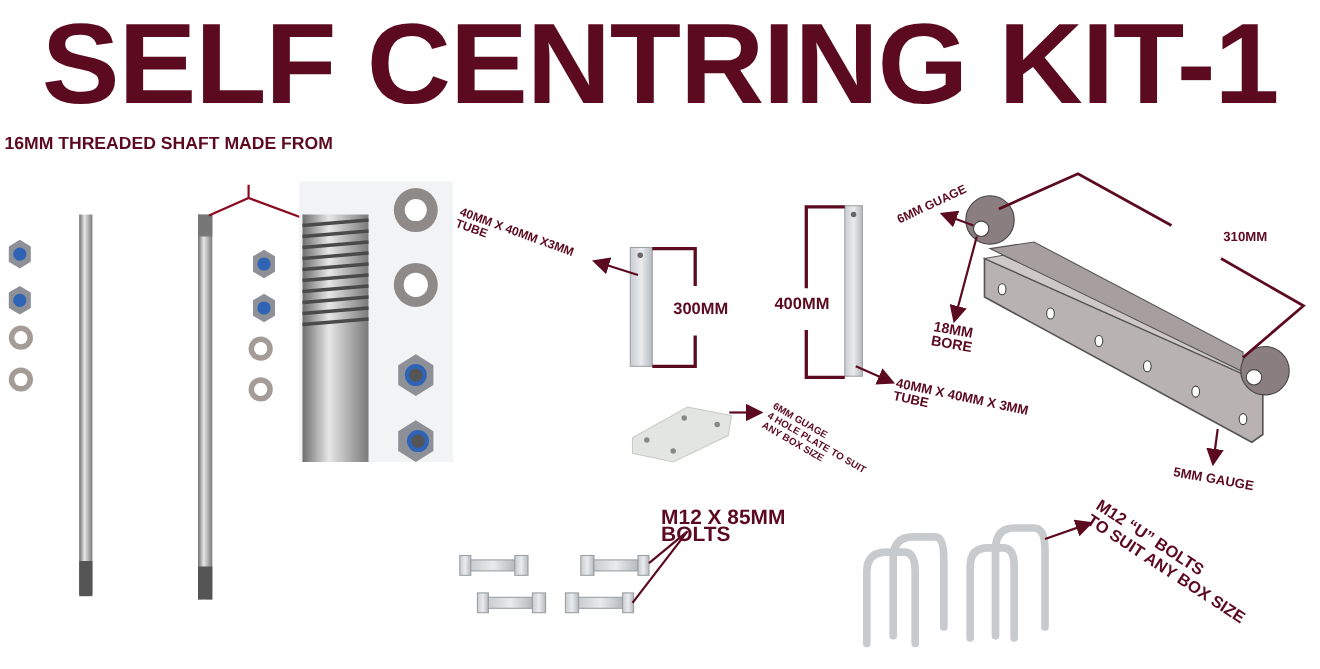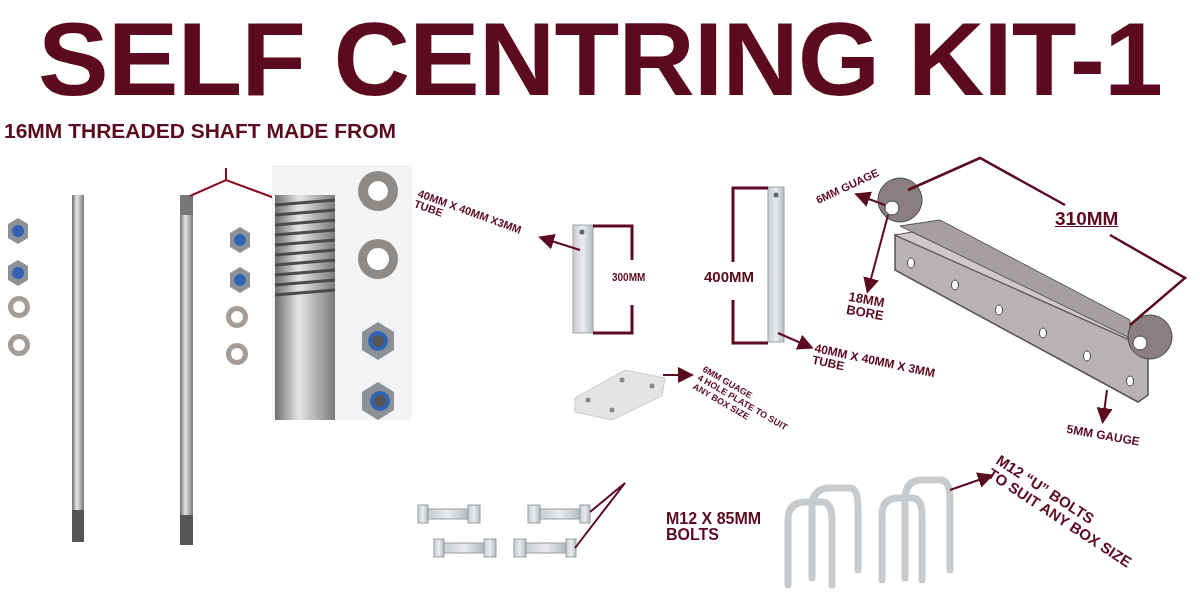--- a/index.html
+++ b/index.html
@@ -1,19 +1,19 @@
 <!DOCTYPE html>
 <html><head>
 <meta charset="utf-8">
 <style>
   html,body{margin:0;padding:0;background:#fff;}
   body{width:1200px;height:608px;position:relative;overflow:hidden;font-family:"Liberation Sans",sans-serif;}
   .title{position:absolute;left:0;top:0;width:1200px;height:118px;text-align:center;color:#5c0a1f;font-weight:bold;font-size:104px;line-height:118px;letter-spacing:-1px;transform:scaleX(1.02);transform-origin:center;}
   .lbl{position:absolute;color:#5c0a1f;font-weight:bold;white-space:nowrap;}
-  .shaft-lbl{left:4px;top:120px;font-size:21px;line-height:22px;}
+  .shaft-lbl{left:4px;top:120px;font-size:16px;line-height:22px;}
   svg.art{position:absolute;left:0;top:0;}
   .rot{transform-origin:left top;}
 </style>
 </head>
 <body>
 
 <div class="title">SELF CENTRING KIT-1</div>
 
 <div class="lbl shaft-lbl">
   <div>16MM THREADED SHAFT MADE FROM</div>
@@ -165,43 +165,43 @@
     <path d="M905,578 V500 Q905,480 922,480 H940 Q950,480 950,500 V570"></path>
     <path d="M882,580 V515 Q882,498 898,498 H912 Q922,498 922,515 V580"></path>
   </g>
   <line x1="950" y1="490" x2="990" y2="476" stroke="#5c0a1f" stroke-width="2" marker-end="url(#arr)"></line>
 </svg>
 
 <div class="lbl rot" style="left:420px;top:188px;font-size:11px;line-height:11px;transform:rotate(20deg);">
   <div>40MM X 40MM X3MM</div>
   <div>TUBE</div>
 </div>
-<div class="lbl" style="left:612px;top:272px;font-size:10px;">300MM</div>
+<div class="lbl" style="left:612px;top:272px;font-size:15px;">300MM</div>
 
 <div class="lbl" style="left:704px;top:268px;font-size:15px;text-align:center;">400MM</div>
 <div class="lbl rot" style="left:816px;top:342px;font-size:12px;line-height:12px;transform:rotate(12deg);">
   <div>40MM X 40MM X 3MM</div>
   <div>TUBE</div>
 </div>
 
 <div class="lbl rot" style="left:706px;top:364px;font-size:9px;line-height:10px;transform:rotate(30deg);">
   <div>6MM GUAGE</div>
   <div>4 HOLE PLATE TO SUIT</div>
   <div>ANY BOX SIZE</div>
 </div>
 
 <div class="lbl rot" style="left:814px;top:195px;font-size:11px;transform:rotate(-25deg);">6MM GUAGE</div>
 <div class="lbl rot" style="left:850px;top:290px;font-size:13px;line-height:13px;transform:rotate(10deg);">
   <div>18MM</div>
   <div>BORE</div>
 </div>
-<div class="lbl" style="left:1055px;top:208px;font-size:19px;text-decoration:underline;">310MM</div>
+<div class="lbl" style="left:1112px;top:208px;font-size:12px;">310MM</div>
 <div class="lbl rot" style="left:1068px;top:422px;font-size:12px;transform:rotate(10deg);">5MM GAUGE</div>
 
-<div class="lbl" style="left:666px;top:463px;font-size:16px;line-height:16px;margin-top:48px;">
+<div class="lbl" style="left:601px;top:463px;font-size:19px;line-height:16px;">
   <div>M12 X 85MM</div>
   <div>BOLTS</div>
 </div>
 
 <div class="lbl rot" style="left:1002px;top:452px;font-size:15px;line-height:16px;transform:rotate(33deg);">
   <div>M12 “U” BOLTS</div>
   <div>TO SUIT ANY BOX SIZE</div>
 </div>
 
 </body></html>

